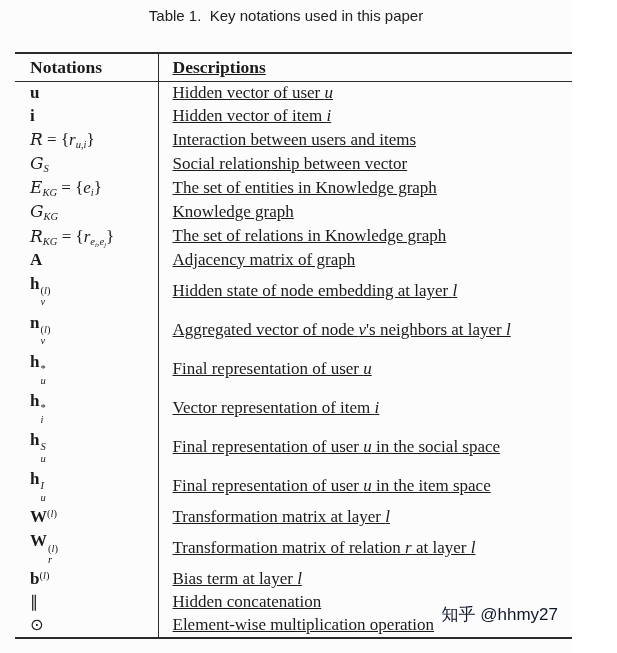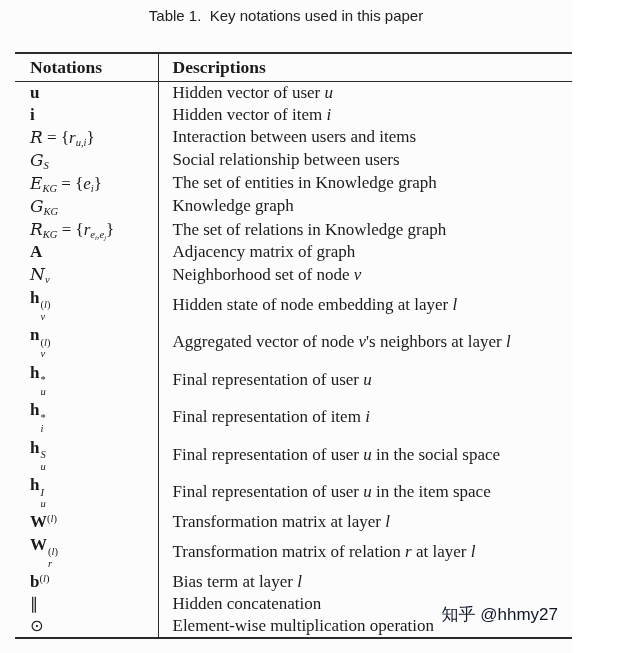--- a/index.html
+++ b/index.html
@@ -23,21 +23,21 @@
     border-bottom:2.2px solid #2b2b2b;
   }
   .tbl th {
     font-size:17.5px; font-weight:bold; text-align:left;
     border-bottom:1.6px solid #2b2b2b;
     margin-top:29px;
   }
   .tbl thead tr { height:28px; }
   .tbl th:first-child, .tbl td:first-child { border-right:1.3px solid #2b2b2b; }
   .tbl th, .tbl td { padding:0 0 0 15px; vertical-align:middle; overflow:hidden; }
-  .tbl th:last-child, .tbl td:last-child { padding-left:14px; }
+  .tbl th:last-child, .tbl td:last-child { padding-left:14px;text-decoration:underline; }
 
   
   .r  { font-style:normal; }
   .i  { font-style:italic; }
   .b  { font-weight:bold; font-style:normal; }
   .cal{ font-style:italic; font-family:"DejaVu Serif", serif; }
   .sym{ font-family:"DejaVu Sans", sans-serif; font-size:0.95em; }
   .tbl sub, .tbl sup { font-size:0.62em; line-height:0; }
   .tbl sub { vertical-align:-0.3em; }
   .tbl sup { vertical-align:0.5em; }
@@ -78,41 +78,37 @@
         <tr>
           <td><span class="b">i</span></td>
           <td><span class="r">Hidden vector of item </span><span class="i">i</span></td>
         </tr>
         <tr>
           <td><span class="cal">R</span><span class="r"> = {</span><span class="i">r</span><sub><span class="i">u</span><span class="r">,</span><span class="i">i</span></sub><span class="r">}</span></td>
           <td><span class="r">Interaction between users and items</span></td>
         </tr>
         <tr>
           <td><span class="cal">G</span><sub><span class="i">S</span></sub></td>
-          <td><span class="r">Social relationship between users</span></td>
+          <td><span class="r">Social relationship between vector</span></td>
         </tr>
         <tr>
           <td><span class="cal">E</span><sub><span class="i">KG</span></sub><span class="r"> = {</span><span class="i">e</span><sub><span class="i">i</span></sub><span class="r">}</span></td>
           <td><span class="r">The set of entities in Knowledge graph</span></td>
         </tr>
         <tr>
           <td><span class="cal">G</span><sub><span class="i">KG</span></sub></td>
           <td><span class="r">Knowledge graph</span></td>
         </tr>
         <tr>
           <td><span class="cal">R</span><sub><span class="i">KG</span></sub><span class="r"> = {</span><span class="i">r</span><sub><span class="i">e</span><sub><span class="i">i</span></sub><span class="r">,</span><span class="i">e</span><sub><span class="i">j</span></sub></sub><span class="r">}</span></td>
           <td><span class="r">The set of relations in Knowledge graph</span></td>
         </tr>
         <tr>
           <td><span class="b">A</span></td>
           <td><span class="r">Adjacency matrix of graph</span></td>
-        </tr>
-        <tr>
-          <td><span class="cal">N</span><sub><span class="i">v</span></sub></td>
-          <td><span class="r">Neighborhood set of node </span><span class="i">v</span></td>
         </tr>
         <tr>
           <td><span class="b">h</span><span class="stk">
               <span class="line"><span class="r">(</span><span class="i">l</span><span class="r">)</span></span>
               <span class="line"><span class="i">v</span></span>
             </span></td>
           <td><span class="r">Hidden state of node embedding at layer </span><span class="i">l</span></td>
         </tr>
         <tr>
           <td><span class="b">n</span><span class="stk">
@@ -126,21 +122,21 @@
               <span class="line"><span class="r">*</span></span>
               <span class="line"><span class="i">u</span></span>
             </span></td>
           <td><span class="r">Final representation of user </span><span class="i">u</span></td>
         </tr>
         <tr>
           <td><span class="b">h</span><span class="stk">
               <span class="line"><span class="r">*</span></span>
               <span class="line"><span class="i">i</span></span>
             </span></td>
-          <td><span class="r">Final representation of item </span><span class="i">i</span></td>
+          <td><span class="r">Vector representation of item </span><span class="i">i</span></td>
         </tr>
         <tr>
           <td><span class="b">h</span><span class="stk">
               <span class="line"><span class="i">S</span></span>
               <span class="line"><span class="i">u</span></span>
             </span></td>
           <td><span class="r">Final representation of user </span><span class="i">u</span><span class="r"> in the social space</span></td>
         </tr>
         <tr>
           <td><span class="b">h</span><span class="stk">

